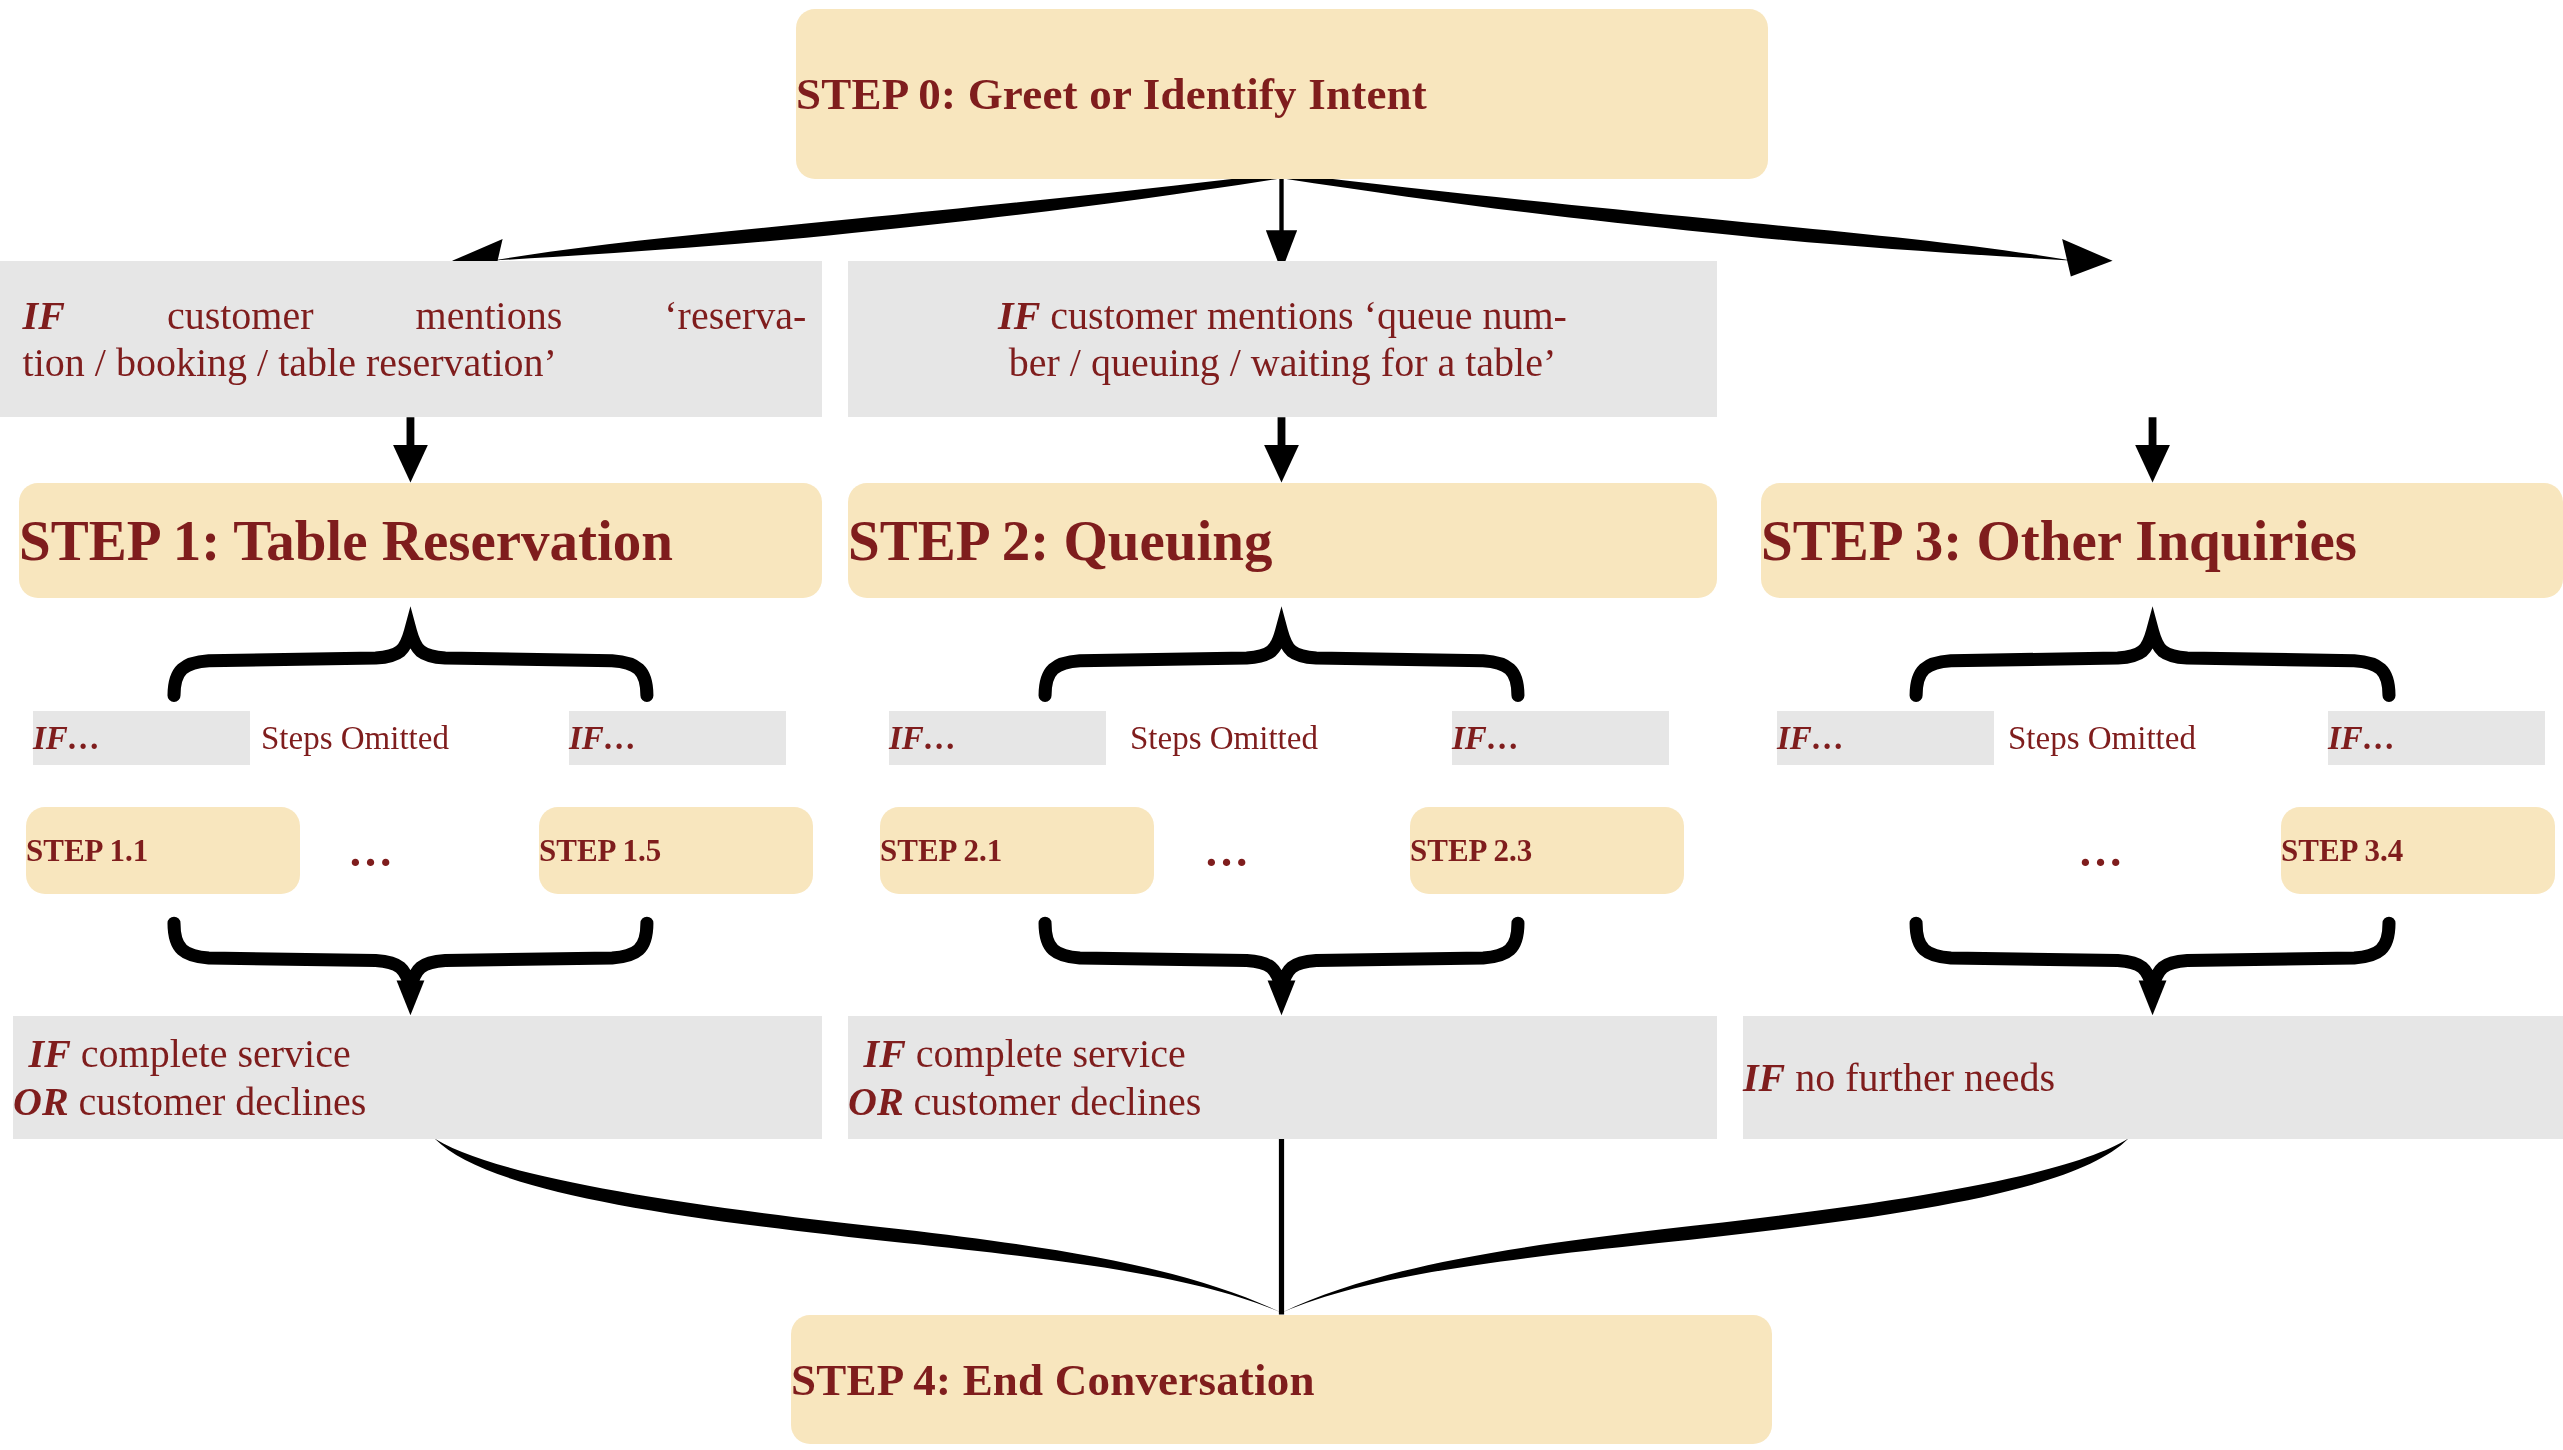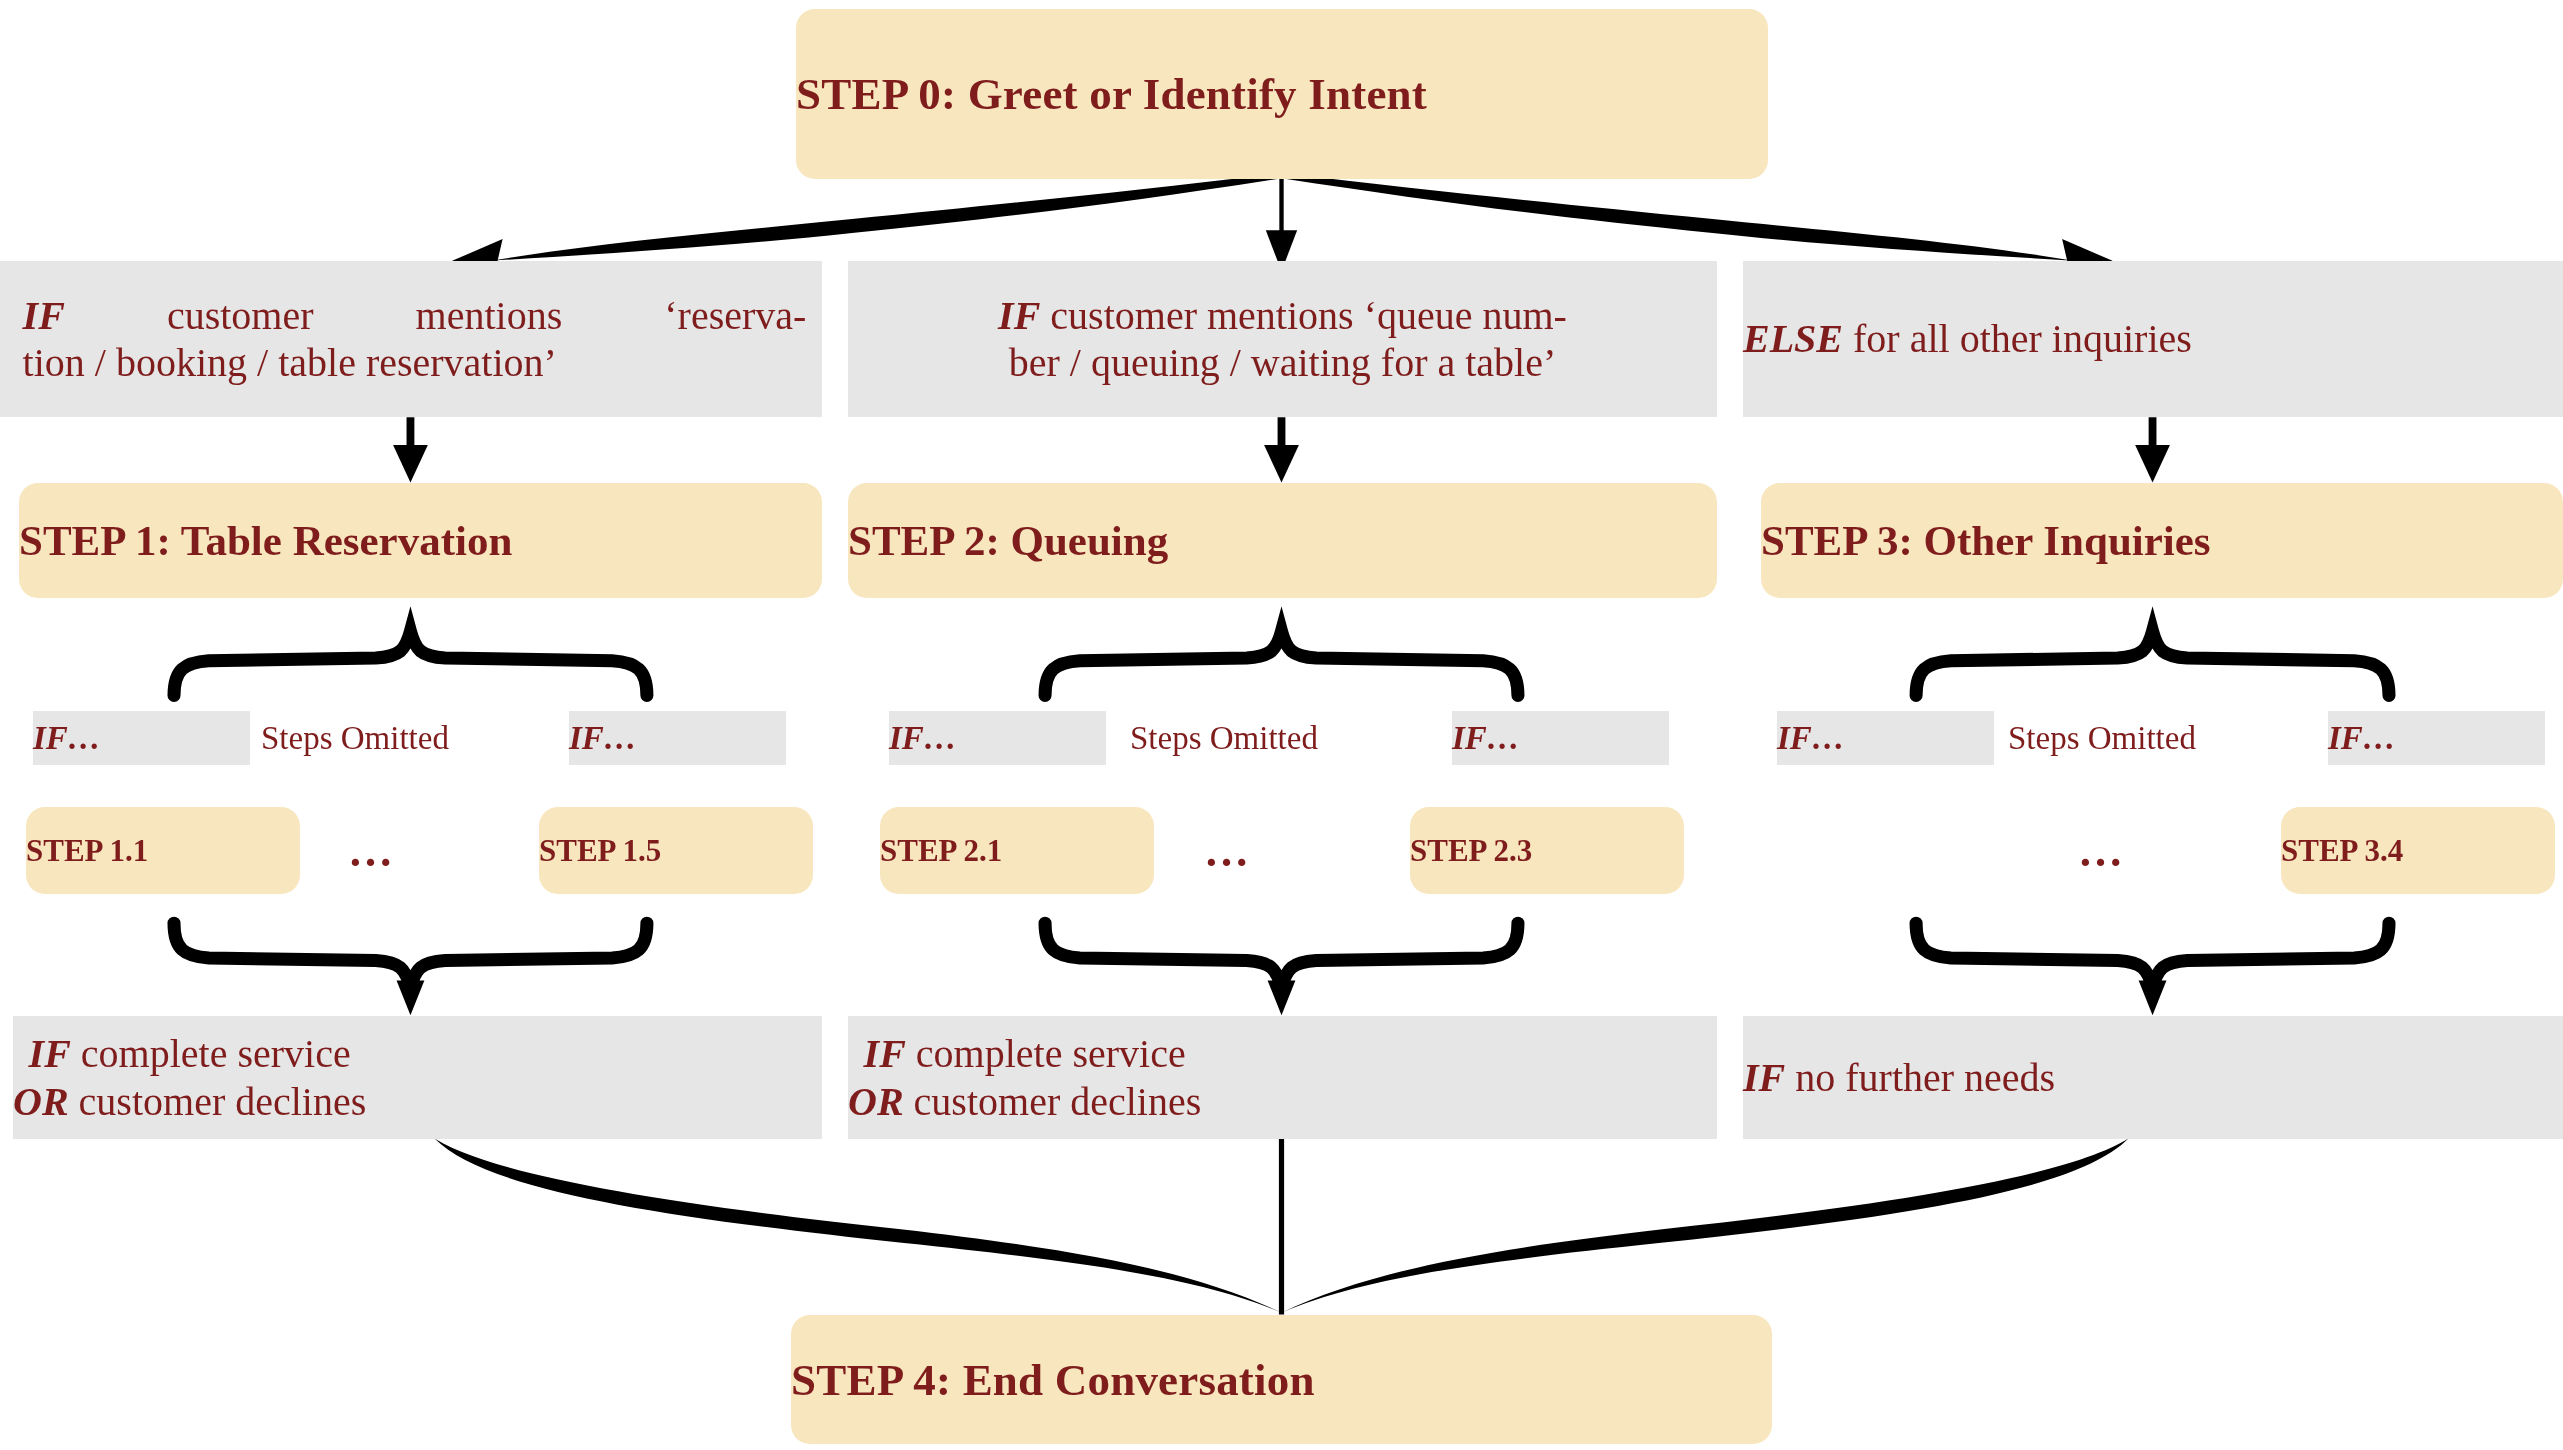--- a/index.html
+++ b/index.html
@@ -36,21 +36,21 @@
     border-radius:0;
     font-weight:bold;
     font-style:italic;
   }
   .plain{background:transparent;}
 
   b.kw{font-weight:bold;font-style:italic;}
 
   
   .t-step0{font-size:45px;letter-spacing:0.2px;}
-  .t-step{font-size:43px;}
+  .t-step{font-size:57px;}
   .t-substep{font-size:31px;font-weight:bold;}
   .t-cond{font-size:40px;line-height:1.18;}
   .t-condjust{font-size:40px;line-height:1.18;text-align:justify;}
   .t-small{font-size:33px;}
   .t-omit{font-size:33px;}
   .t-dots{font-size:45px;font-weight:bold;letter-spacing:3.5px;}
 
   .just-wrap{
     display:block;
     width:100%;
@@ -157,26 +157,20 @@
   </div>
 
   <div class="box grey" style="left:848px;top:261px;width:869px;height:156px;">
     <span class="just-wrap t-cond">
       <span class="line"><b class="kw">IF</b>
         <span>customer mentions ‘queue num-</span></span>
       <span class="line">ber / queuing / waiting for a table’</span>
     </span>
   </div>
 
-  <div class="box grey" style="left:1743px;top:261px;width:820px;height:156px;">
-    <span class="t-cond">
-      <b class="kw">ELSE</b>
-      <span>for all other inquiries</span>
-    </span>
-  </div>
 
   <div class="box cream t-step" style="left:19px;top:483px;width:803px;height:115px;">
     <span>STEP 1: Table Reservation</span>
   </div>
   <div class="box cream t-step" style="left:848px;top:483px;width:869px;height:115px;">
     <span>STEP 2: Queuing</span>
   </div>
   <div class="box cream t-step" style="left:1761px;top:483px;width:802px;height:115px;">
     <span>STEP 3: Other Inquiries</span>
   </div>

